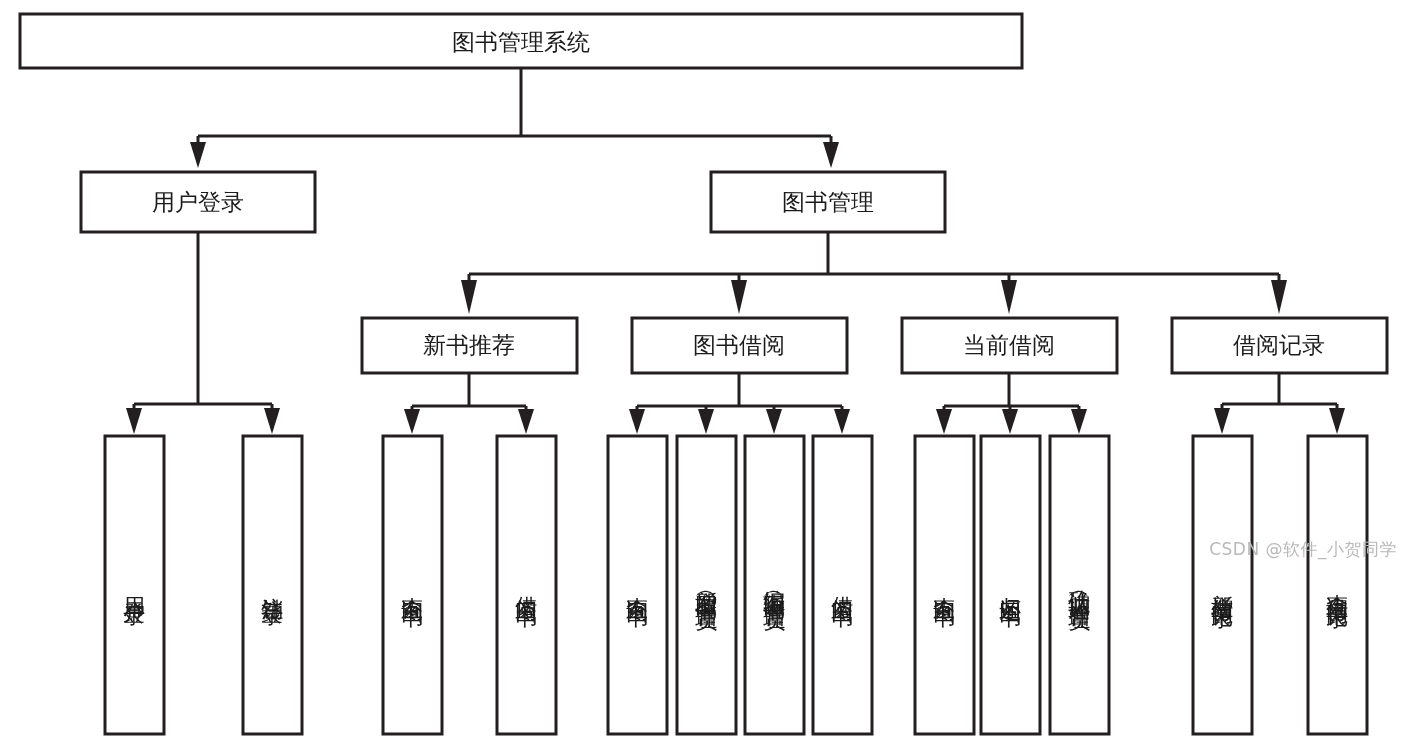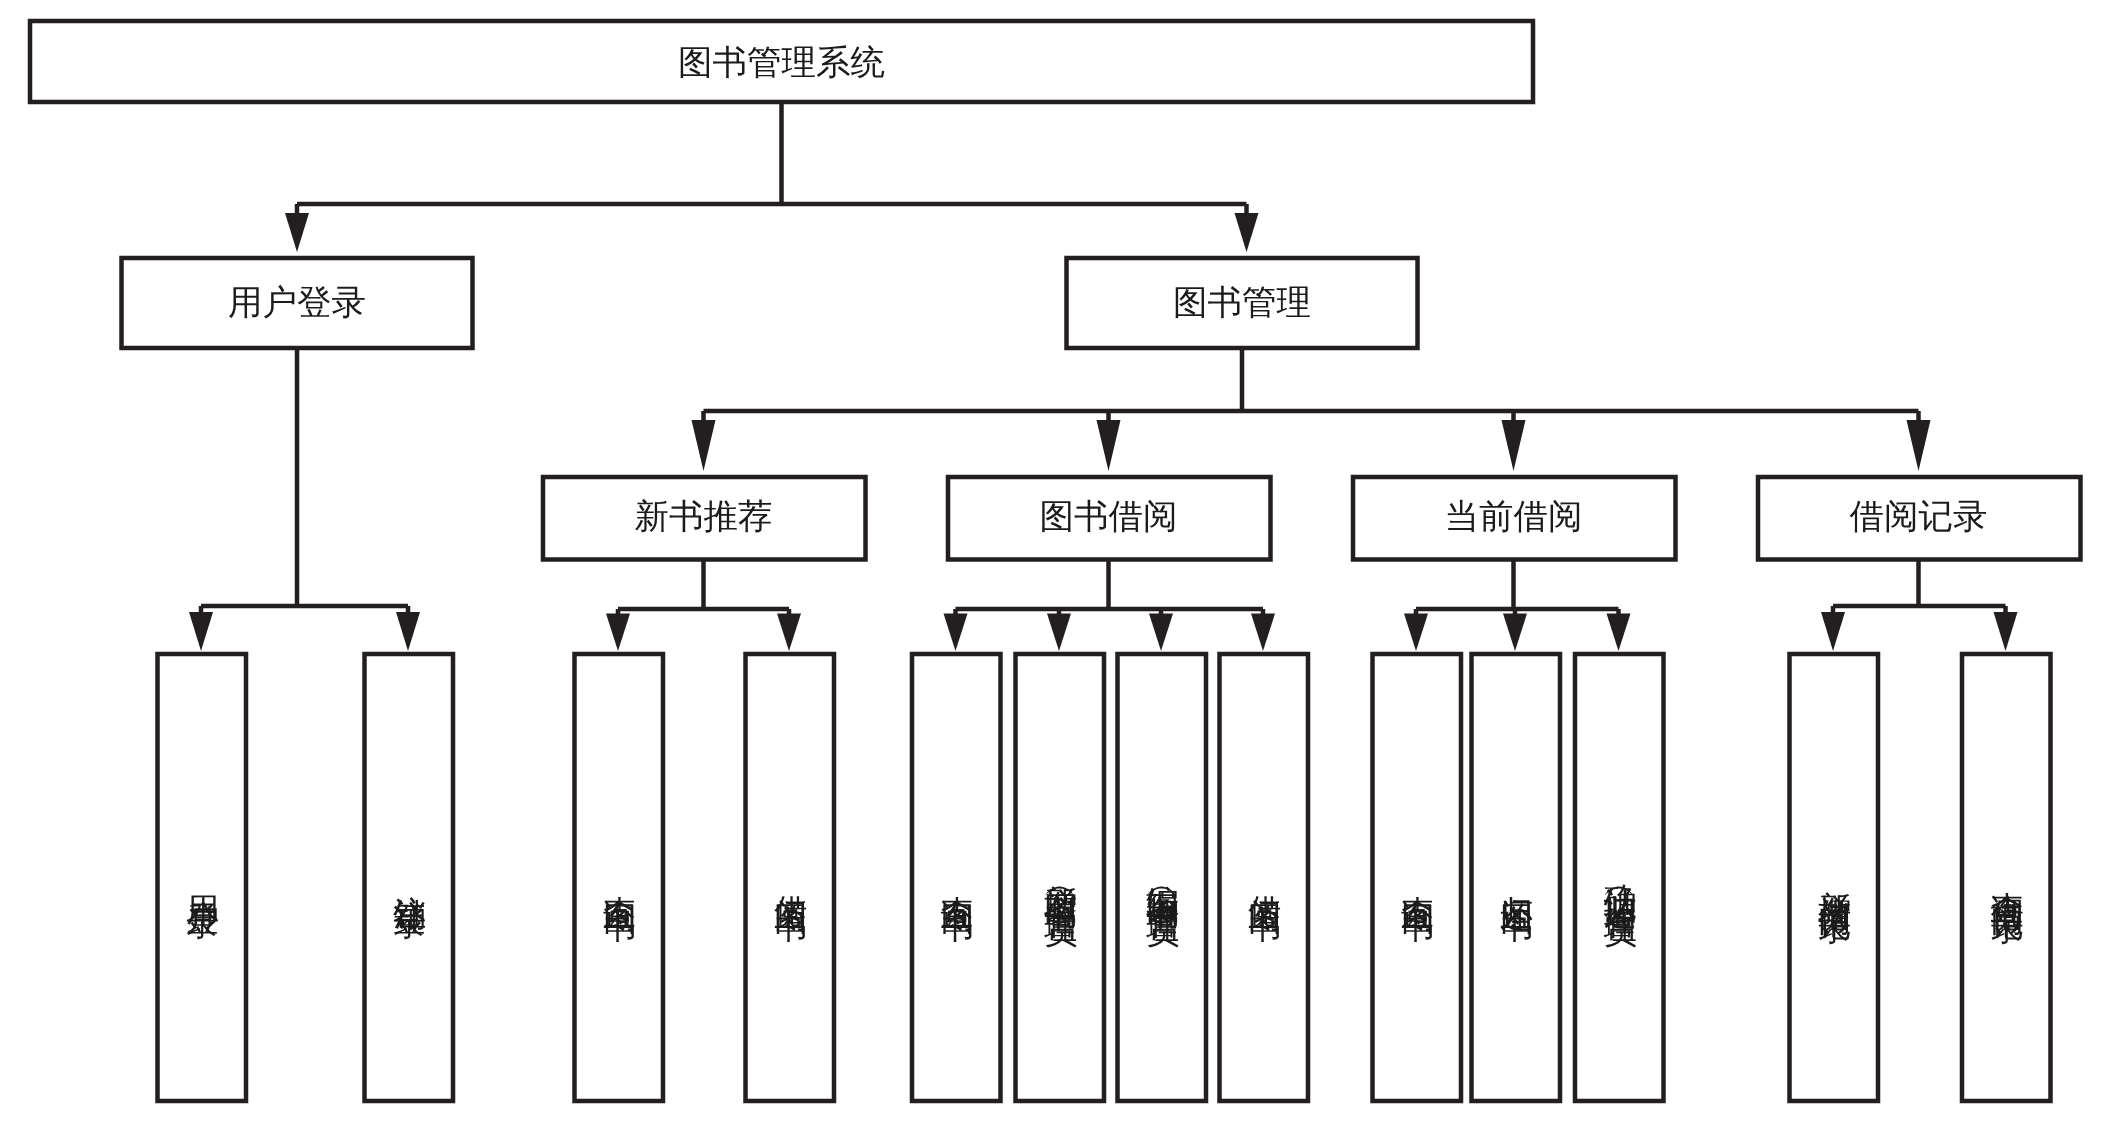--- a/index.html
+++ b/index.html
@@ -222,13 +222,14 @@
   <div class="node-label-v" style="left:745px; top:436px; width:59px; height:298px;">编辑图书（管理员）</div>
   <div class="node-label-v" style="left:813px; top:436px; width:59px; height:298px;">借阅图书</div>
 
   <div class="node-label-v" style="left:915px; top:436px; width:59px; height:298px;">查询图书</div>
   <div class="node-label-v" style="left:981px; top:436px; width:59px; height:298px;">归还图书</div>
   <div class="node-label-v" style="left:1050px; top:436px; width:59px; height:298px;">确认归还（管理员）</div>
 
   <div class="node-label-v" style="left:1193px; top:436px; width:59px; height:298px;">新增借阅记录</div>
   <div class="node-label-v" style="left:1308px; top:436px; width:59px; height:298px;">查询借阅记录</div>
 
+  <div class="watermark">CSDN @软件_小贺同学</div>
 </div>
 
 </body></html>

